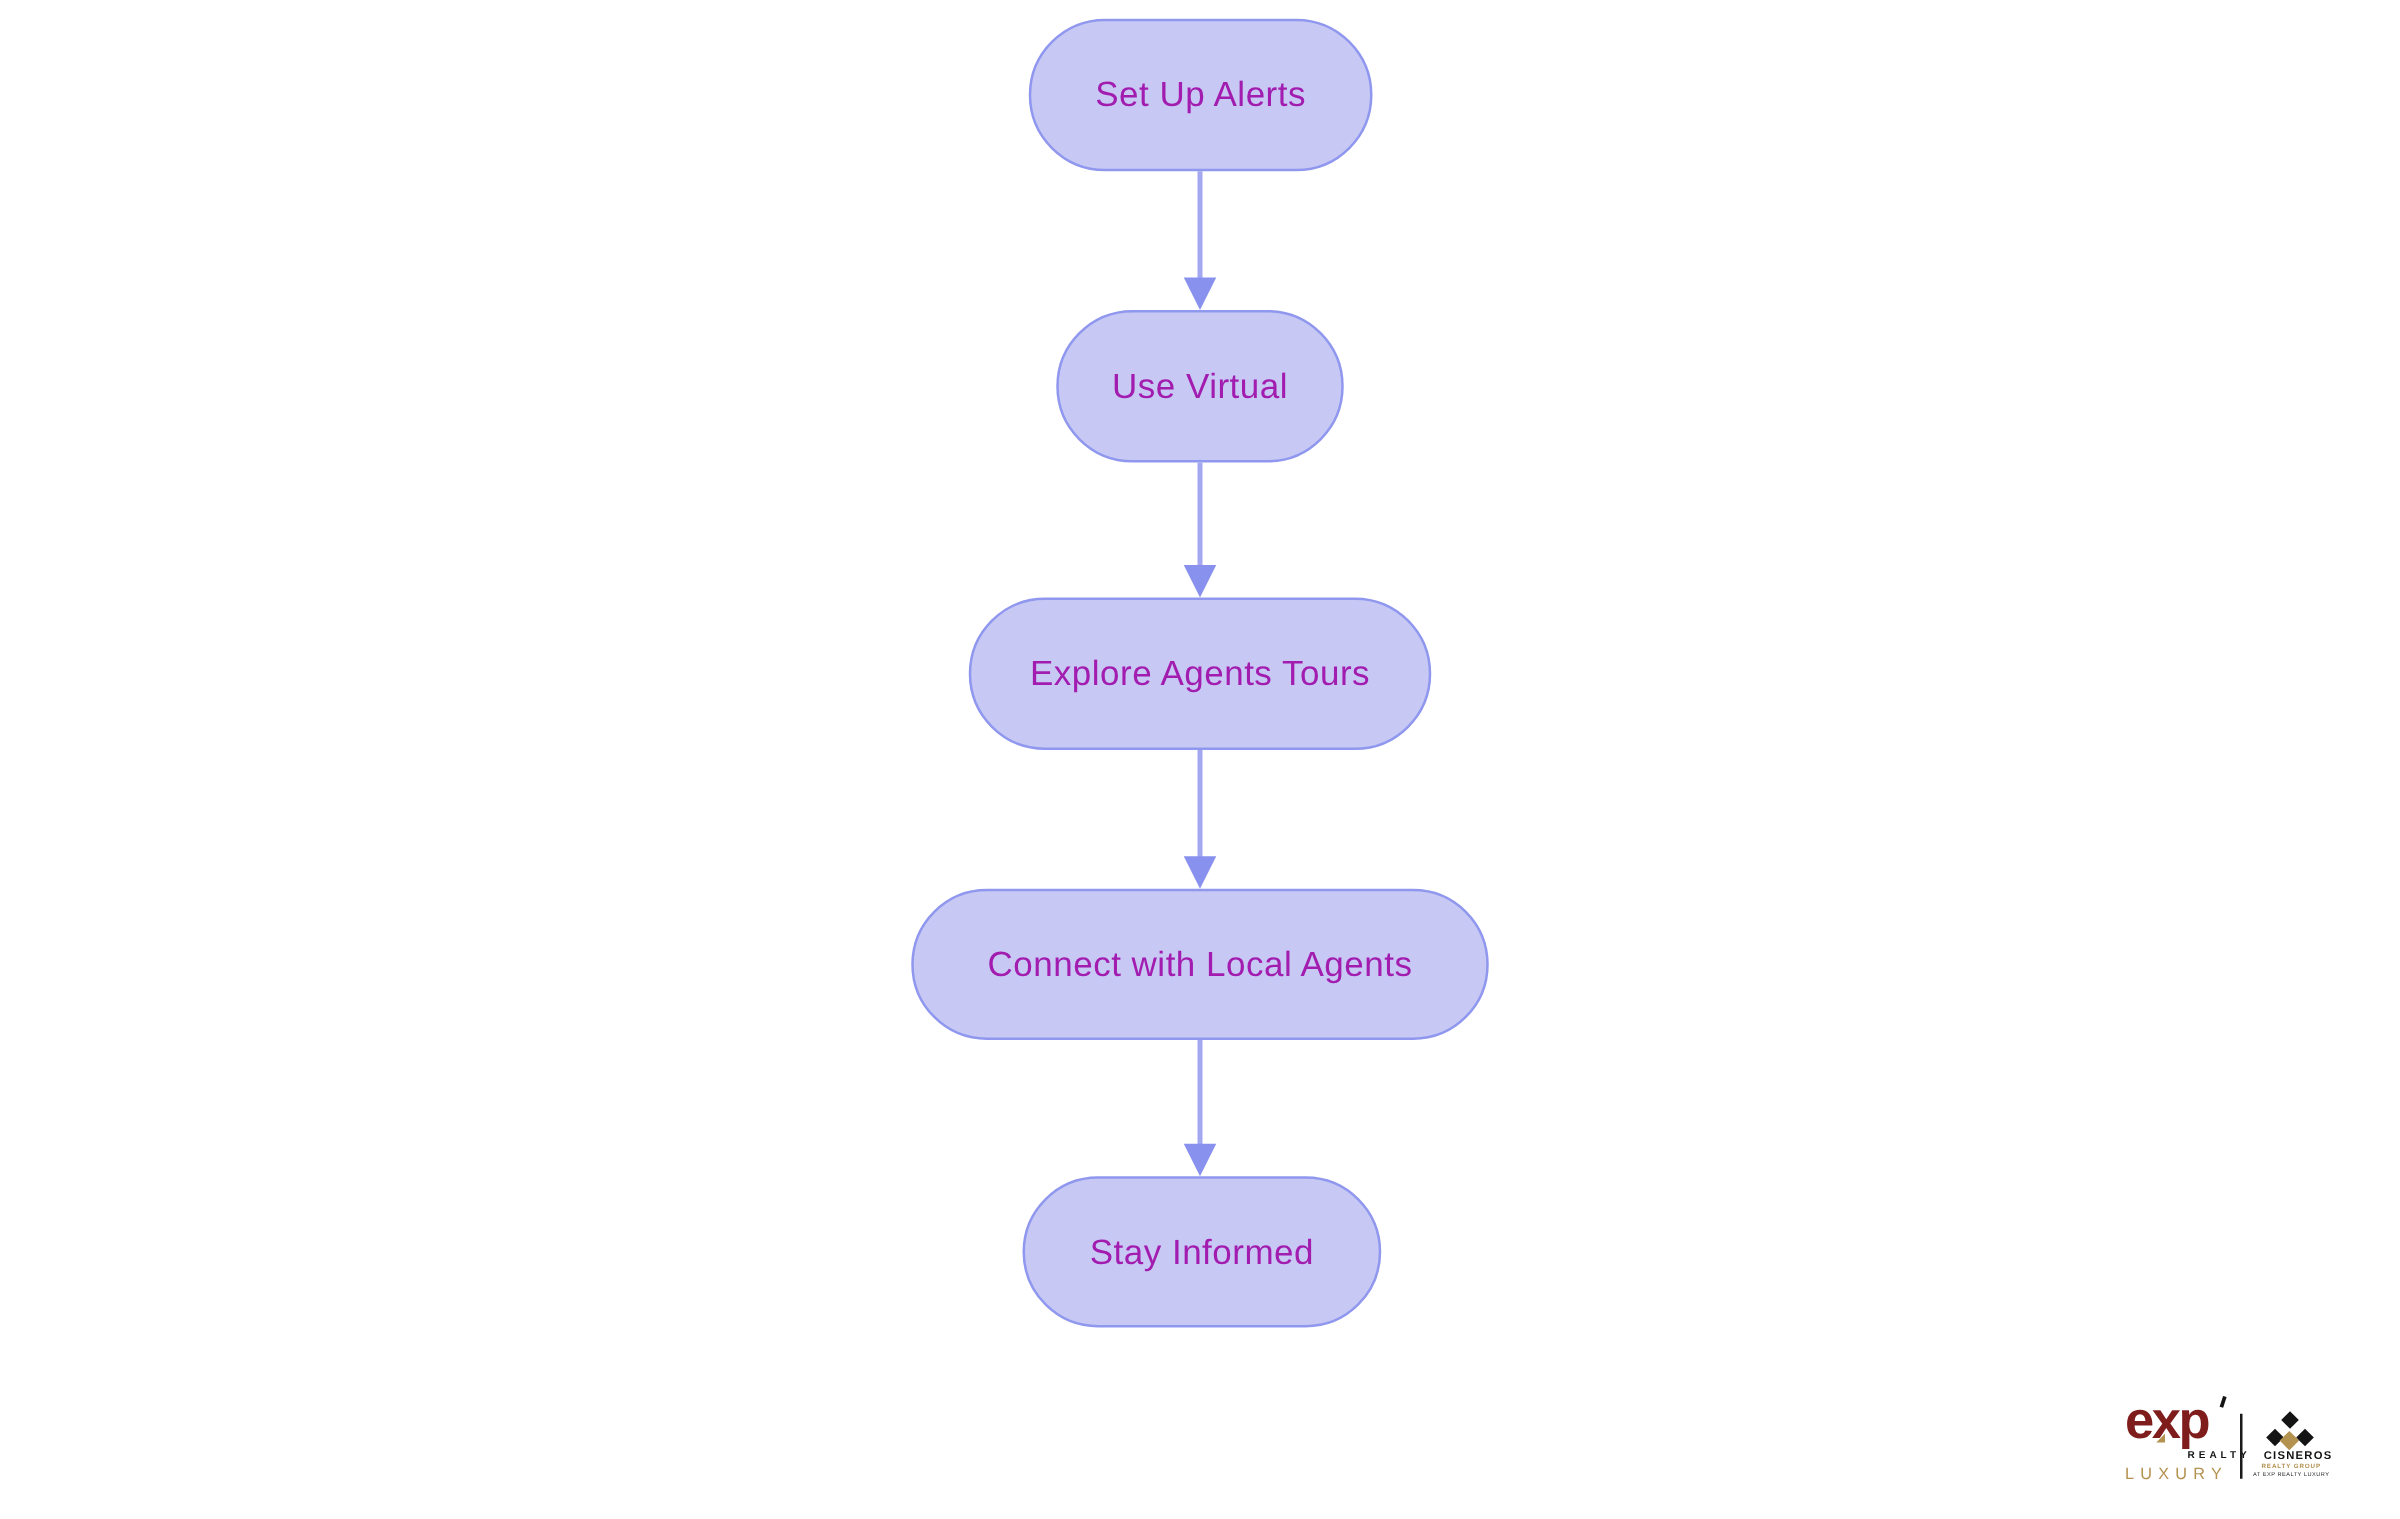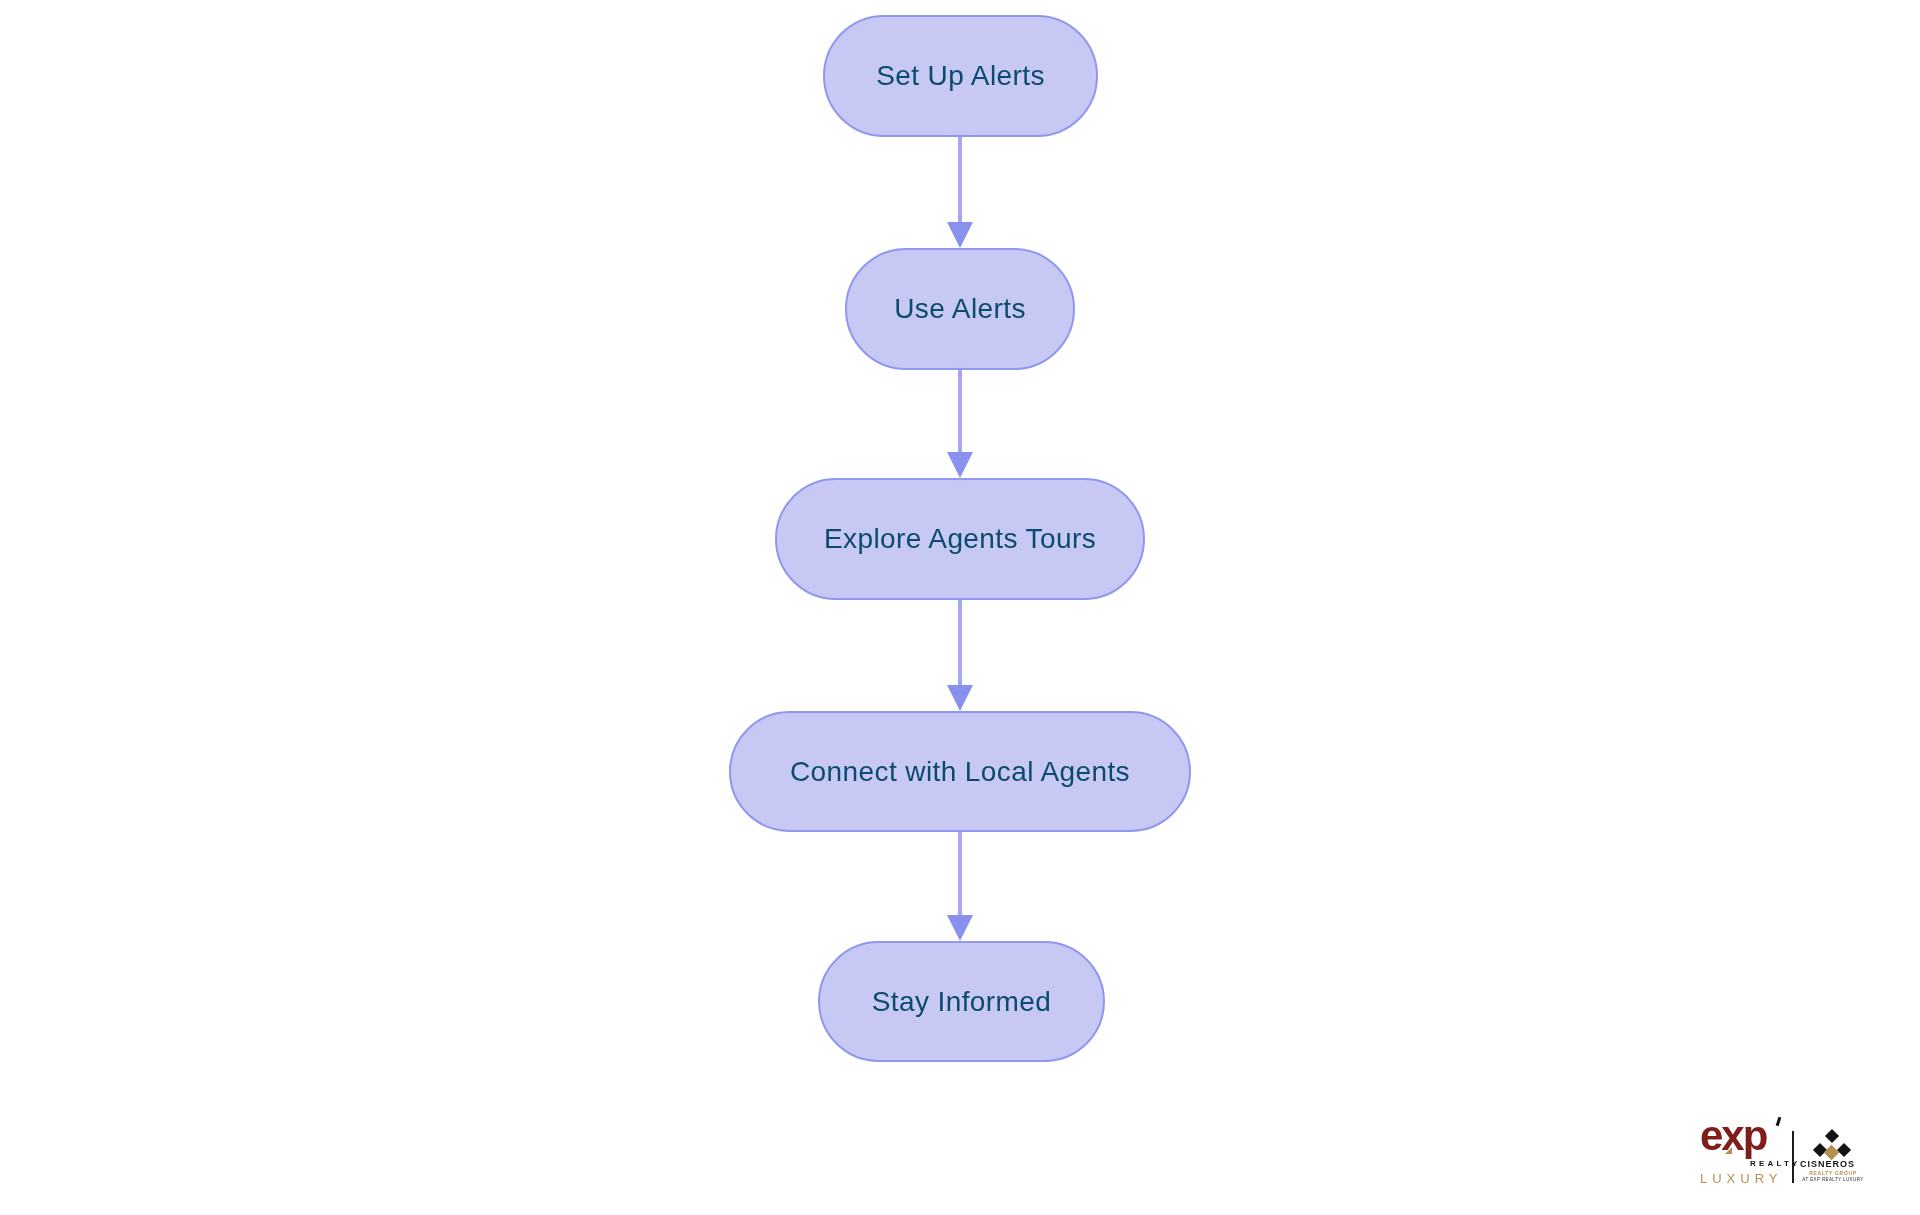--- a/index.html
+++ b/index.html
@@ -14,21 +14,21 @@
   
   .node{
     position:absolute;
     box-sizing:border-box;
     background:#c7c9f4;
     border:2px solid #9097ee;
     border-radius:62px;
     display:flex;align-items:center;justify-content:center;
     font-size:28px;
     letter-spacing:.4px;
-    color:#0c4a6e;
+    color:#a21caf;
     text-align:center;
     white-space:nowrap;
   }
   .n1{left:823px;top:15px;width:275px;height:122px;}
   .n2{left:845px;top:248px;width:230px;height:122px;}
   .n3{left:775px;top:478px;width:370px;height:122px;}
   .n4{left:729px;top:711px;width:462px;height:121px;}
   .n5{left:818px;top:941px;width:287px;height:121px;}
 
   
@@ -73,42 +73,42 @@
 
   .logo-divider{position:absolute;left:92px;top:7px;width:2px;height:52px;background:#1a1a1a;}
 
   .cis-logo{position:absolute;left:100px;top:2px;width:66px;height:62px;}
   .diamond{position:absolute;width:10px;height:10px;transform:rotate(45deg);background:#141414;}
   .d-top{left:27px;top:5px;}
   .d-left{left:15px;top:19px;}
   .d-right{left:39px;top:19px;}
   .d-gold{left:26px;top:21px;width:11px;height:11px;background:#b3914f;}
   .cis-name{
-    position:absolute;left:0;top:33px;width:66px;text-align:left;
+    position:absolute;left:0;top:33px;width:66px;text-align:right;
     font-size:9px;font-weight:700;letter-spacing:1px;color:#141414;white-space:nowrap;
   }
   .cis-sub{
     position:absolute;left:0;top:44px;width:66px;text-align:center;
     font-size:5px;font-weight:700;letter-spacing:.7px;color:#b3914f;white-space:nowrap;
   }
   .cis-tag{
     position:absolute;left:0;top:51px;width:66px;text-align:center;
     font-size:4.5px;font-weight:400;letter-spacing:.4px;color:#2a2a2a;white-space:nowrap;
   }
 </style>
 </head>
 <body>
 
 <div id="canvas">
 
   <div class="node n1">
     <span>Set Up Alerts</span>
   </div>
   <div class="node n2">
-    <span>Use Alerts</span>
+    <span>Use Virtual</span>
   </div>
   <div class="node n3">
     <span>Explore Agents Tours</span>
   </div>
   <div class="node n5">
     <span>Stay Informed</span>
   </div>
   <div class="node n4">
     <span>Connect with Local Agents</span>
   </div>

